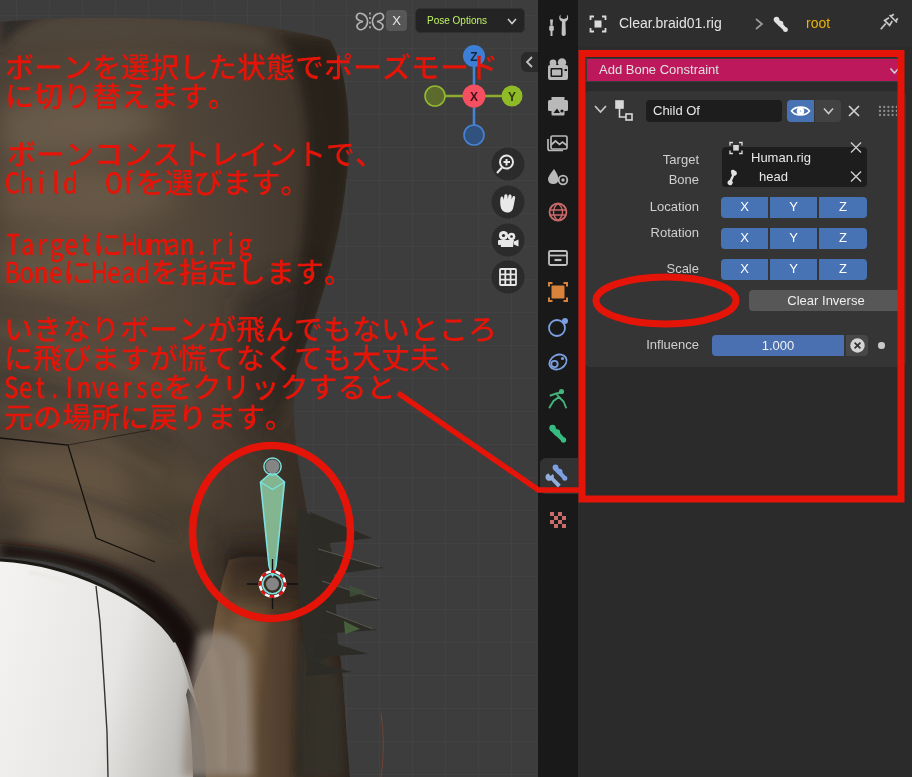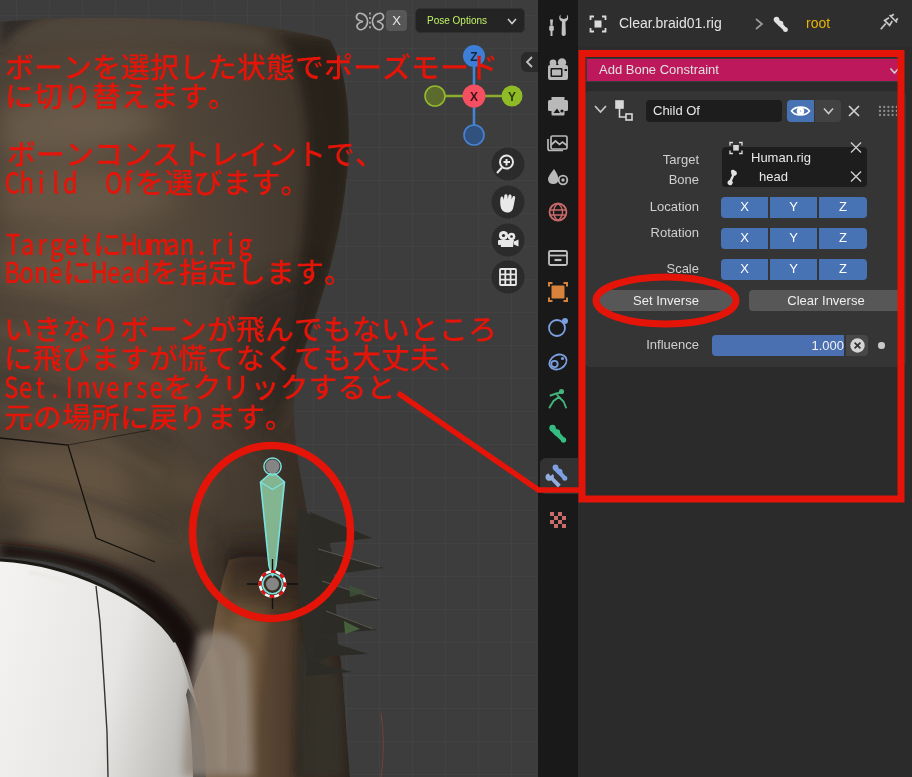--- a/index.html
+++ b/index.html
@@ -380,24 +380,23 @@
 <div class="abs xyz" style="left:770px;top:197px;width:47px;height:21px">Y</div>
 <div class="abs xyz" style="left:819px;top:197px;width:48px;height:21px;border-radius:0 4px 4px 0">Z</div>
 <div class="abs lbl" style="left:600px;top:223px;width:99px">Rotation</div>
 <div class="abs xyz" style="left:721px;top:228px;width:47px;height:21px;border-radius:4px 0 0 4px">X</div>
 <div class="abs xyz" style="left:770px;top:228px;width:47px;height:21px">Y</div>
 <div class="abs xyz" style="left:819px;top:228px;width:48px;height:21px;border-radius:0 4px 4px 0">Z</div>
 <div class="abs lbl" style="left:600px;top:259px;width:99px">Scale</div>
 <div class="abs xyz" style="left:721px;top:259px;width:47px;height:21px;border-radius:4px 0 0 4px">X</div>
 <div class="abs xyz" style="left:770px;top:259px;width:47px;height:21px">Y</div>
 <div class="abs xyz" style="left:819px;top:259px;width:48px;height:21px;border-radius:0 4px 4px 0">Z</div>
-<div class="abs gbtn" style="left:598px;top:290px;width:136px;height:21px">Set Inverse</div>
 <div class="abs gbtn" style="left:749px;top:290px;width:154px;height:21px">Clear Inverse</div>
 <div class="abs lbl" style="left:600px;top:335px;width:99px">Influence</div>
-<div class="abs" style="left:712px;top:335px;width:132px;height:21px;background:#4a70b2;border-radius:4px 0 0 4px;color:#f2f2f2;font-size:13px;text-align:right;line-height:21px">1.000</div>
+<div class="abs" style="left:712px;top:335px;width:132px;height:21px;background:#4a70b2;border-radius:4px 0 0 4px;color:#f2f2f2;font-size:13px;text-align:center;line-height:21px">1.000</div>
 <div class="abs" style="left:845.5px;top:335px;width:22.5px;height:21px;background:#474747;border-radius:0 4px 4px 0"></div>
 <svg class="abs" style="left:845.5px;top:335px" width="23" height="21" viewBox="0 0 23 21">
 <circle cx="11.5" cy="10.5" r="7.2" fill="#d4d4d4"></circle>
 <path d="M8.6 7.6 L 14.4 13.4 M 14.4 7.6 L 8.6 13.4" stroke="#333" stroke-width="1.7"></path>
 </svg>
 <div class="abs" style="left:878px;top:342px;width:6.5px;height:6.5px;border-radius:50%;background:#c9c9c9"></div>
 
 <svg class="abs" style="left:0;top:0;z-index:50;pointer-events:none" width="912" height="777" viewBox="0 0 912 777">
 <g fill="none" stroke="#e51408">
 <rect x="582" y="53.5" width="319" height="445.5" stroke-width="7"></rect>

